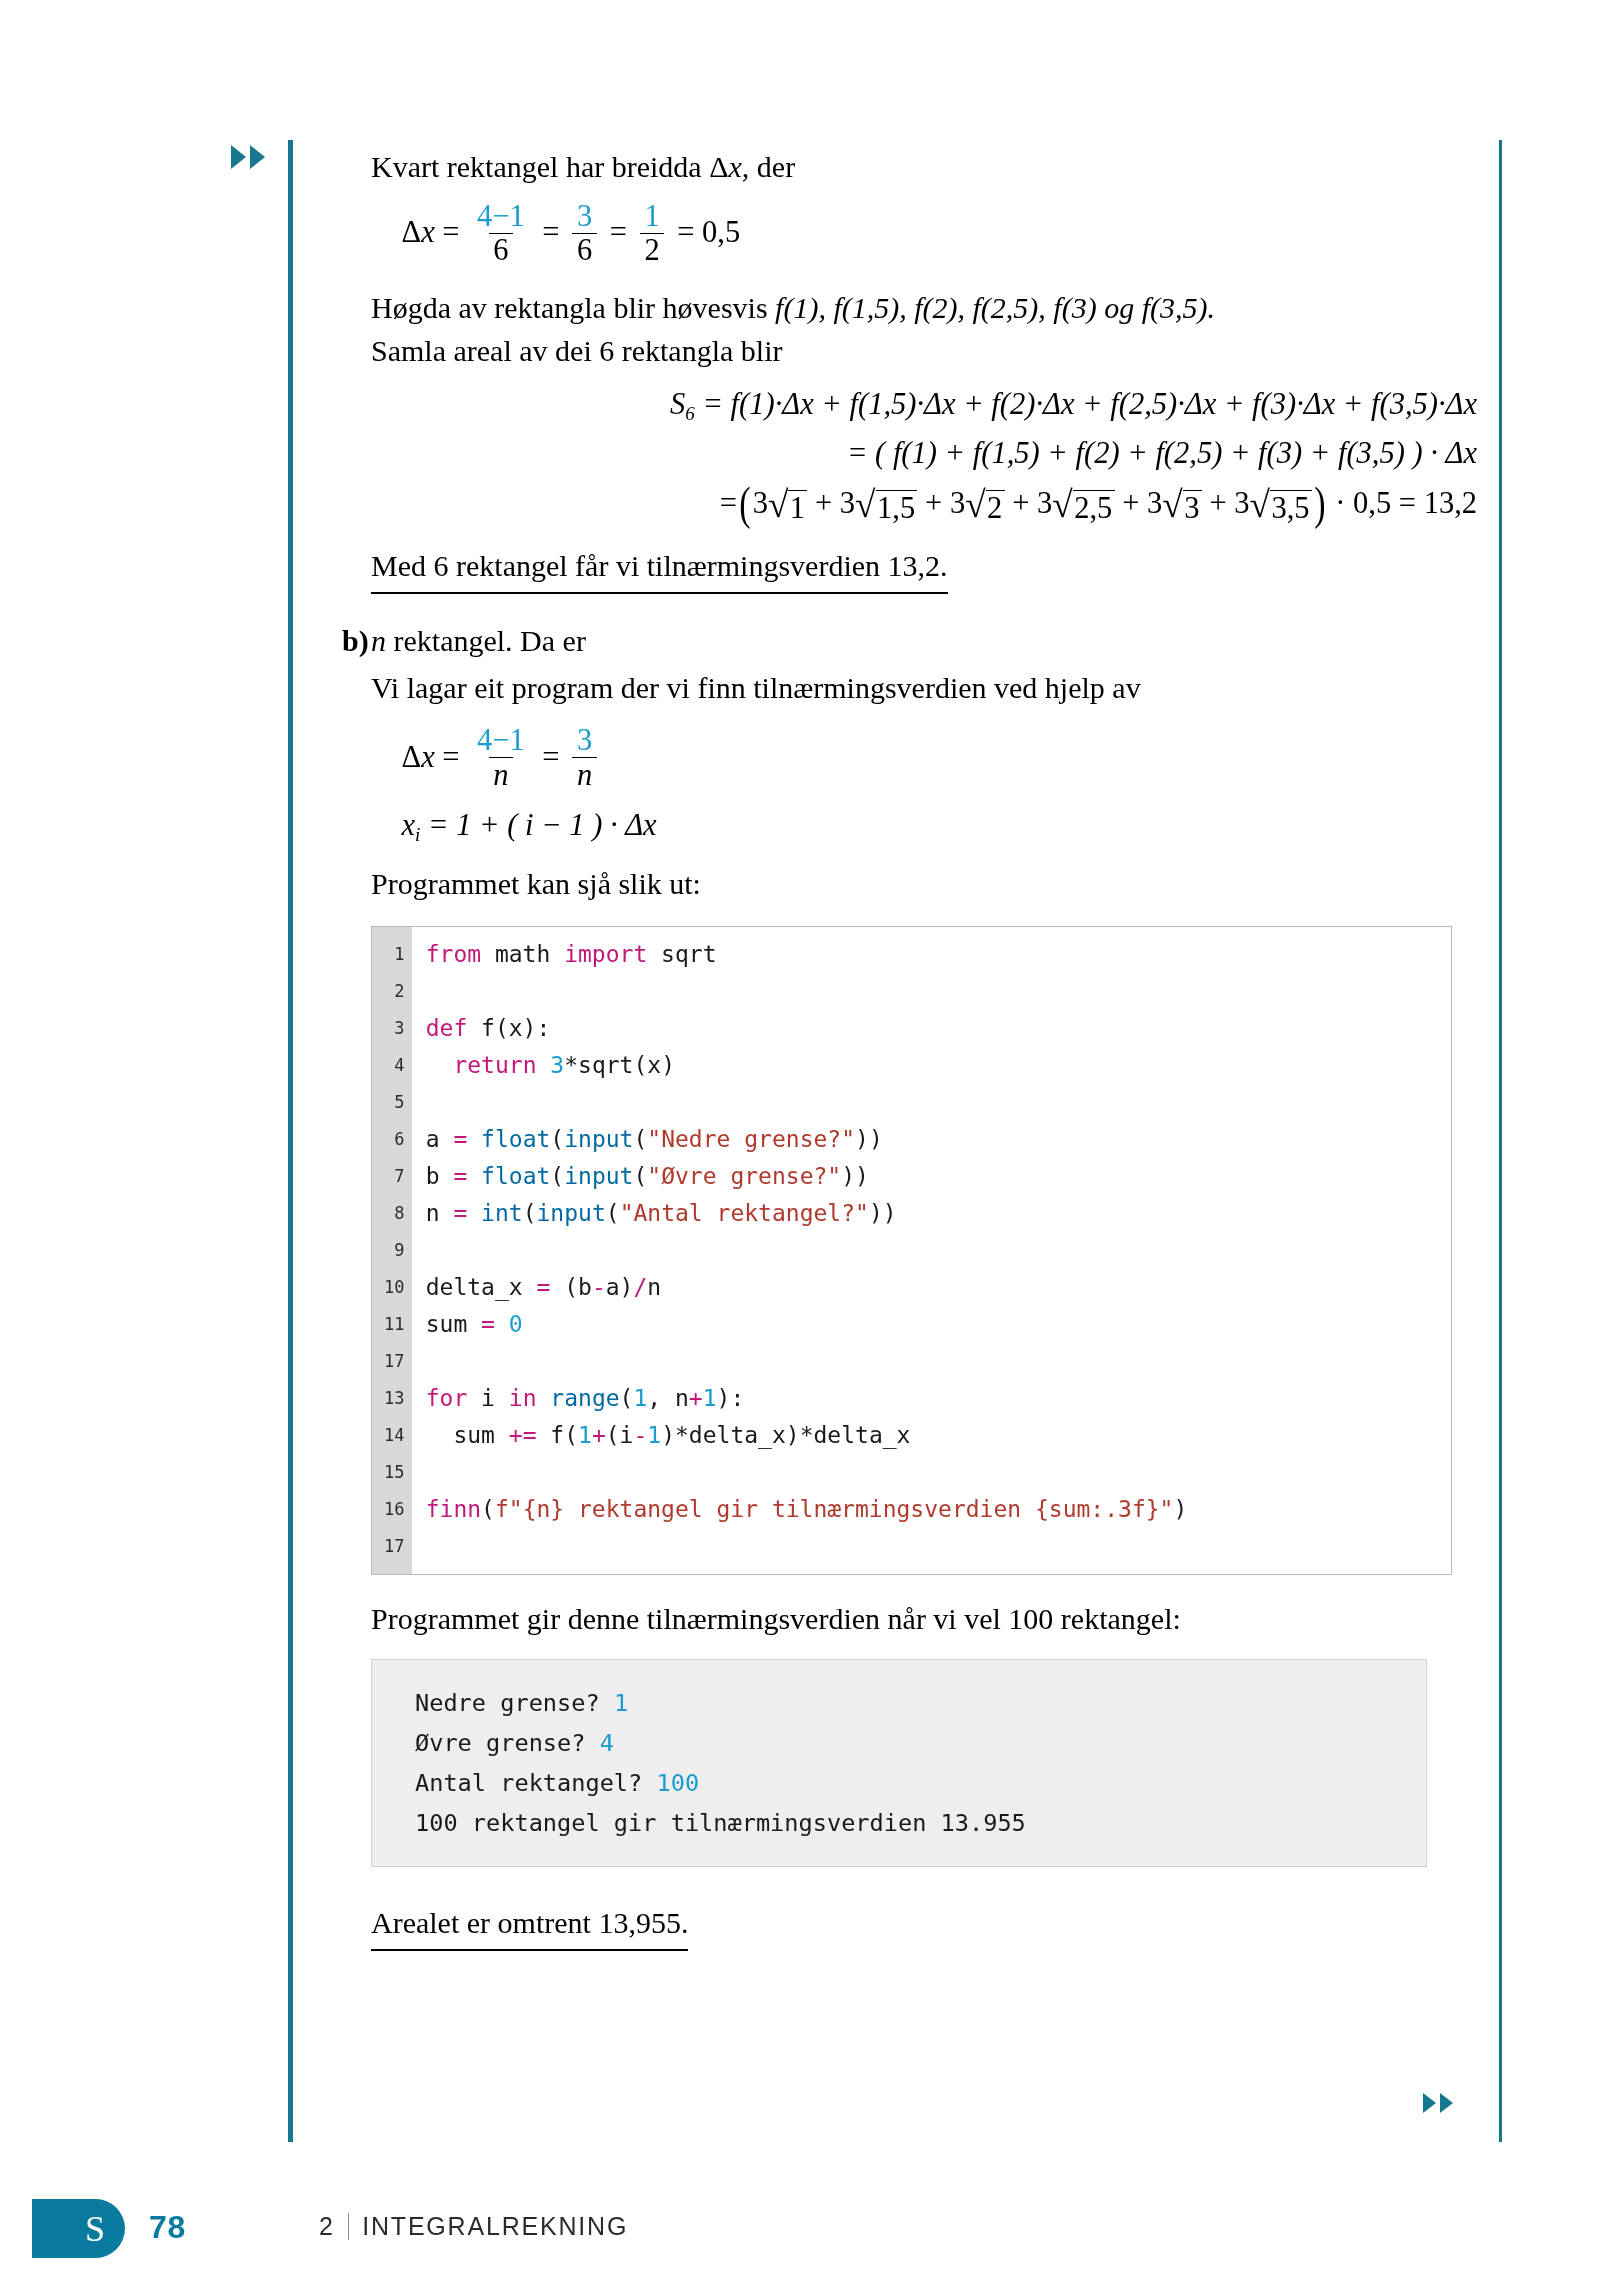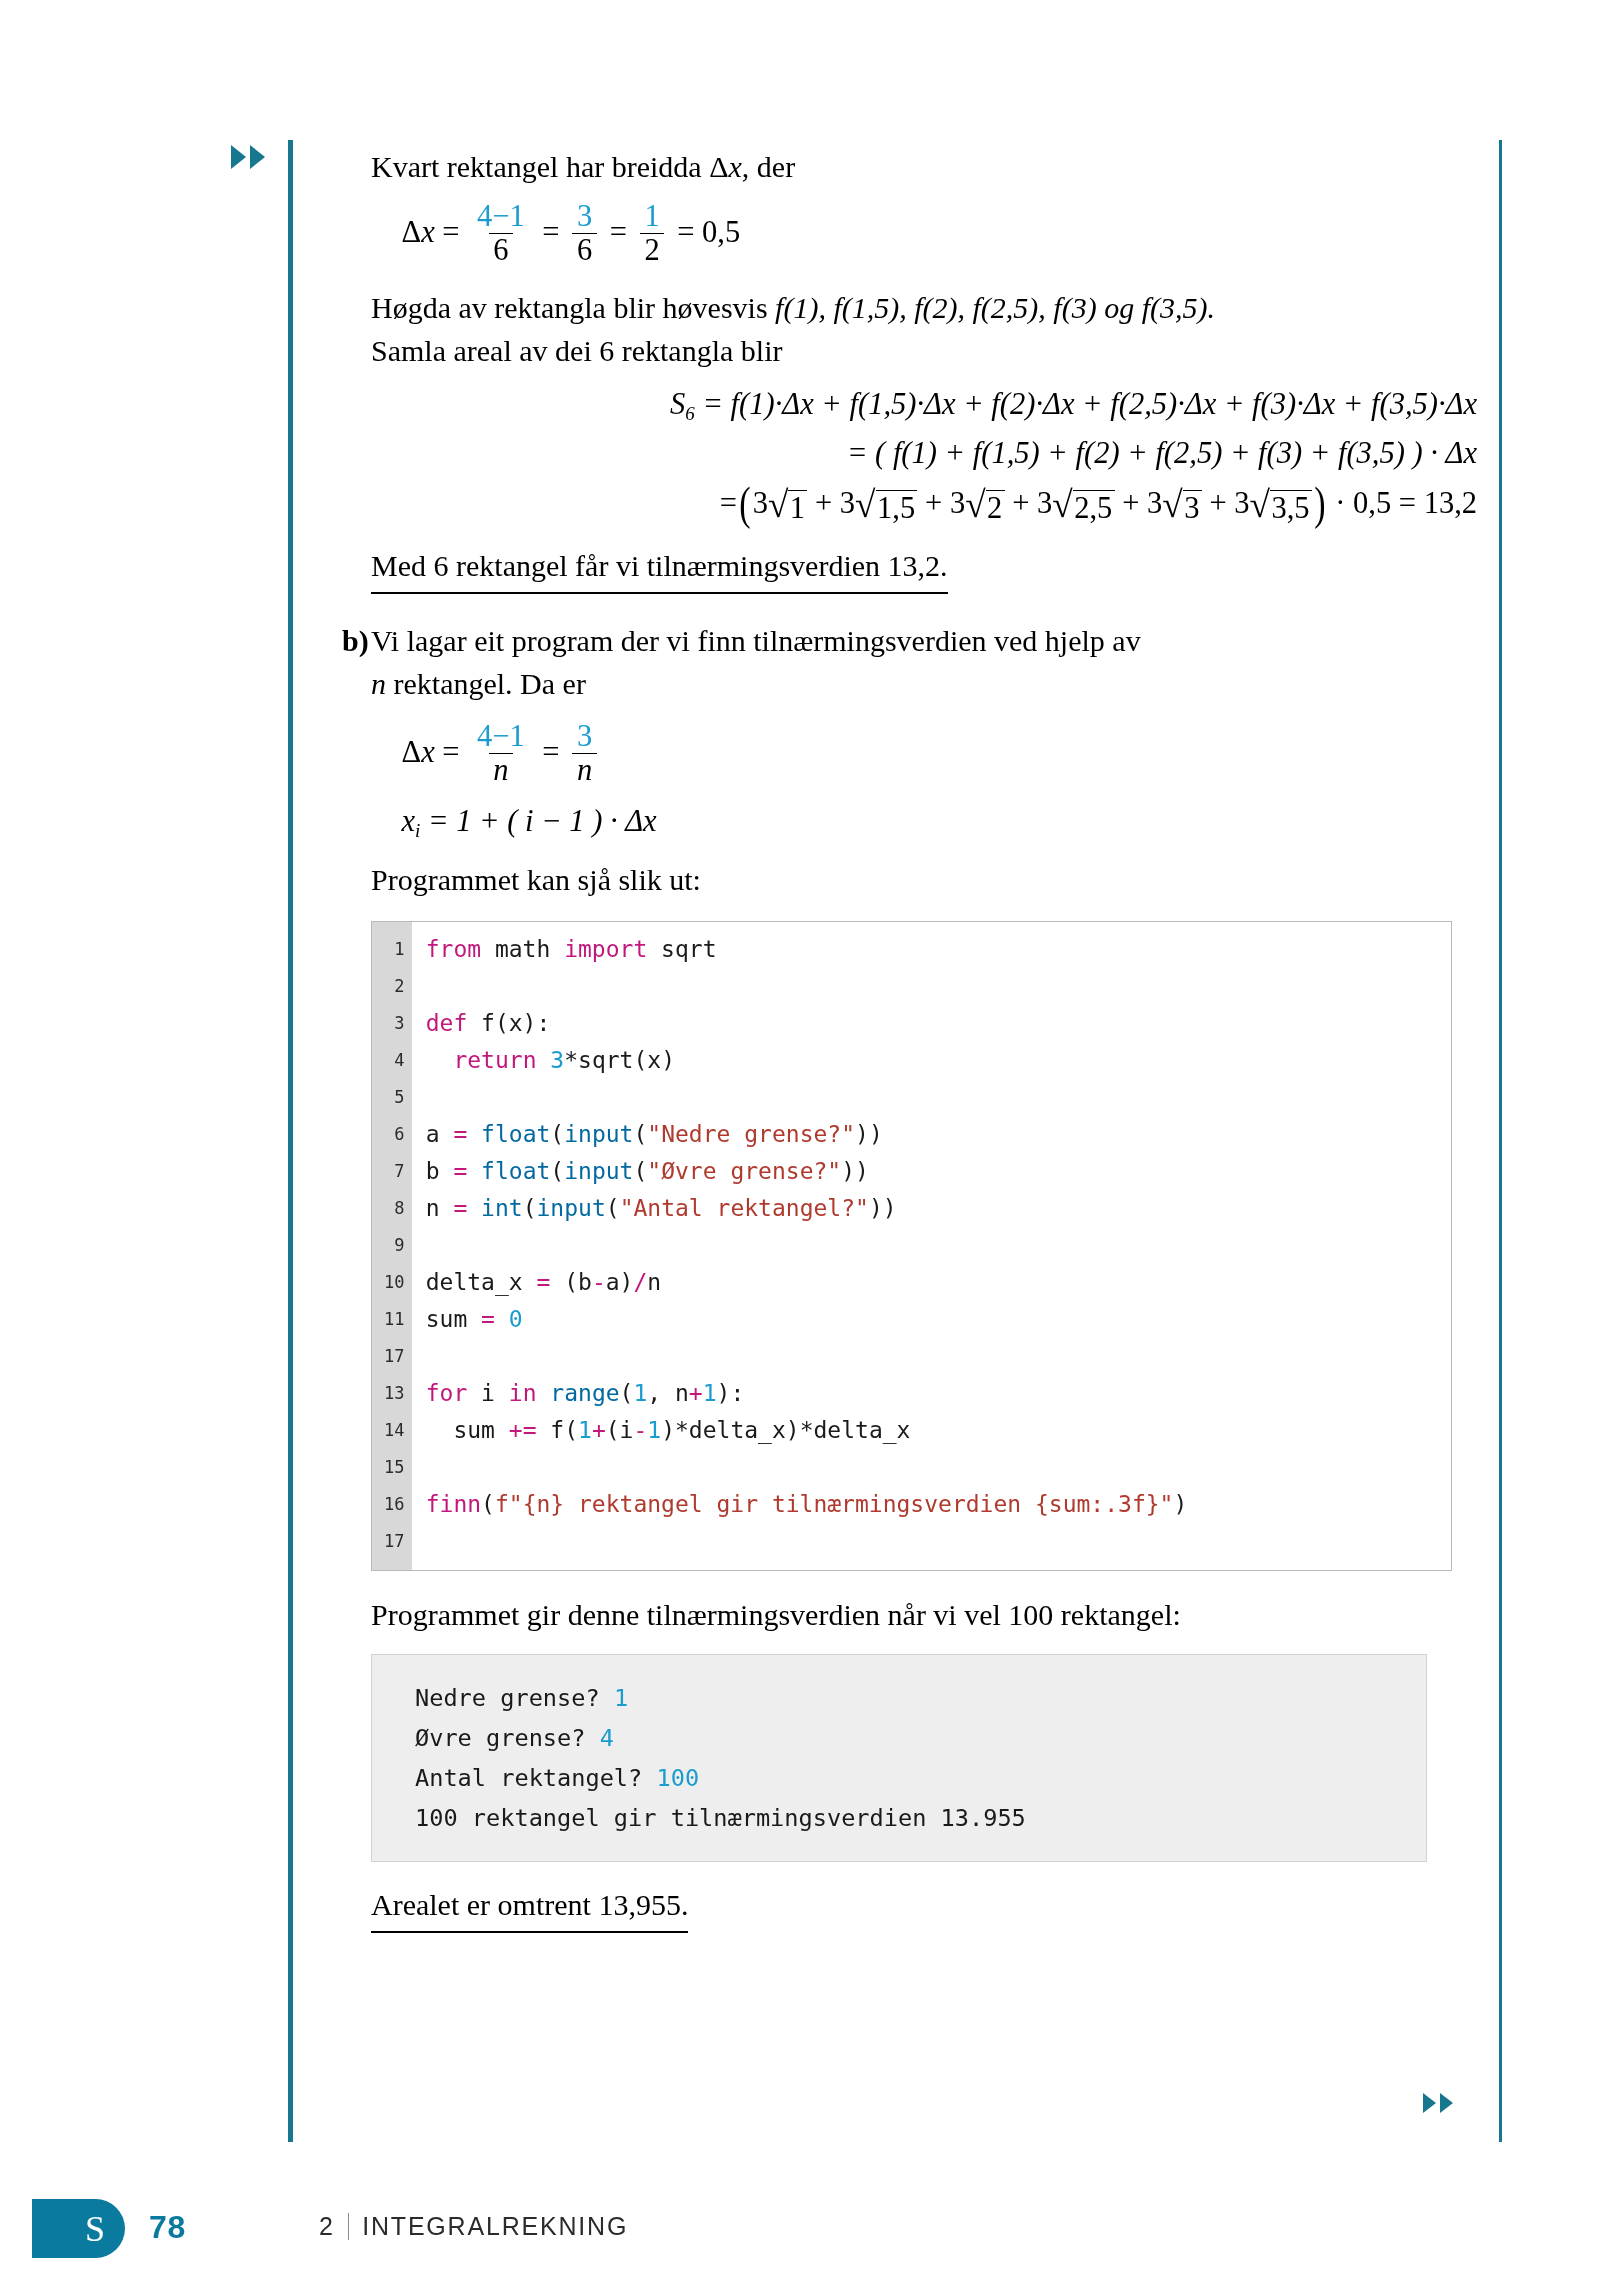--- a/index.html
+++ b/index.html
@@ -309,22 +309,22 @@
     </div>
   </div>
 
   <div class="conclusion-wrap">
     <span class="conclusion">Med 6 rektangel får vi tilnærmingsverdien 13,2.</span>
   </div>
 
   <div class="item">
     <div class="marker">b)</div>
     <div class="body">
+      <p class="para"><span class="mi">n</span><span> rektangel. Da er</span></p>
       <p class="para tight">Vi lagar eit program der vi finn tilnærmingsverdien ved hjelp av</p>
-      <p class="para"><span class="mi">n</span><span> rektangel. Da er</span></p>
 
       <div class="eq-block-2">
         <div class="eq-line math">
           Δ<span class="mi">x</span>
           <span>=</span>
           <span class="mfrac">
             <span class="num">4−1</span>
             <span class="den mi">n</span>
           </span>
           <span>=</span>
@@ -384,21 +384,21 @@
 
       <p class="para" style="margin-top:23px;">Programmet gir denne tilnærmingsverdien når vi vel 100 rektangel:</p>
 
       <div class="outbox">
           <div class="outline"><span>Nedre grense? </span><span class="inputval">1</span></div>
           <div class="outline"><span>Øvre grense? </span><span class="inputval">4</span></div>
           <div class="outline"><span>Antal rektangel? </span><span class="inputval">100</span></div>
           <div class="outline">100 rektangel gir tilnærmingsverdien 13.955</div>
         </div>
 
-      <div class="conclusion-wrap" style="margin-top:23px;">
+      <div class="conclusion-wrap" style="margin-top:36px;">
         <span class="conclusion">Arealet er omtrent 13,955.</span>
       </div>
     </div>
   </div>
 </div>
 
 <div class="footer-tab">
   <span>S</span>
 </div>
 <div class="footer-pageno">78</div>

